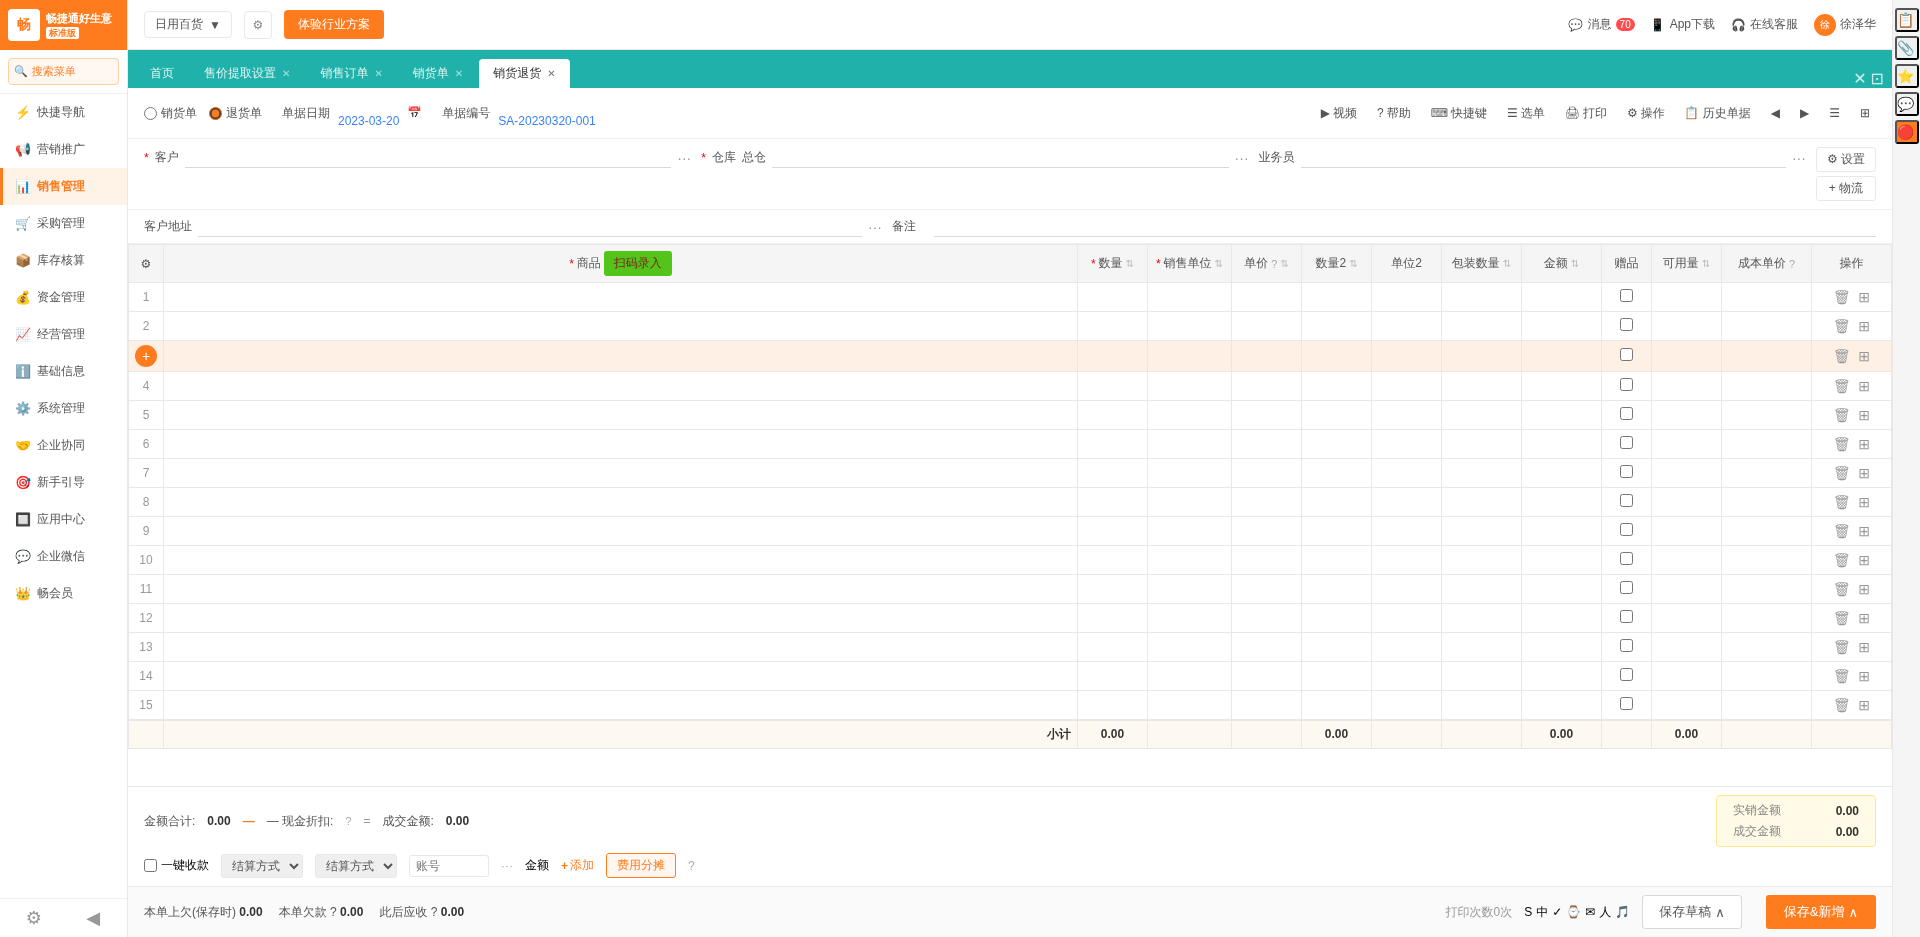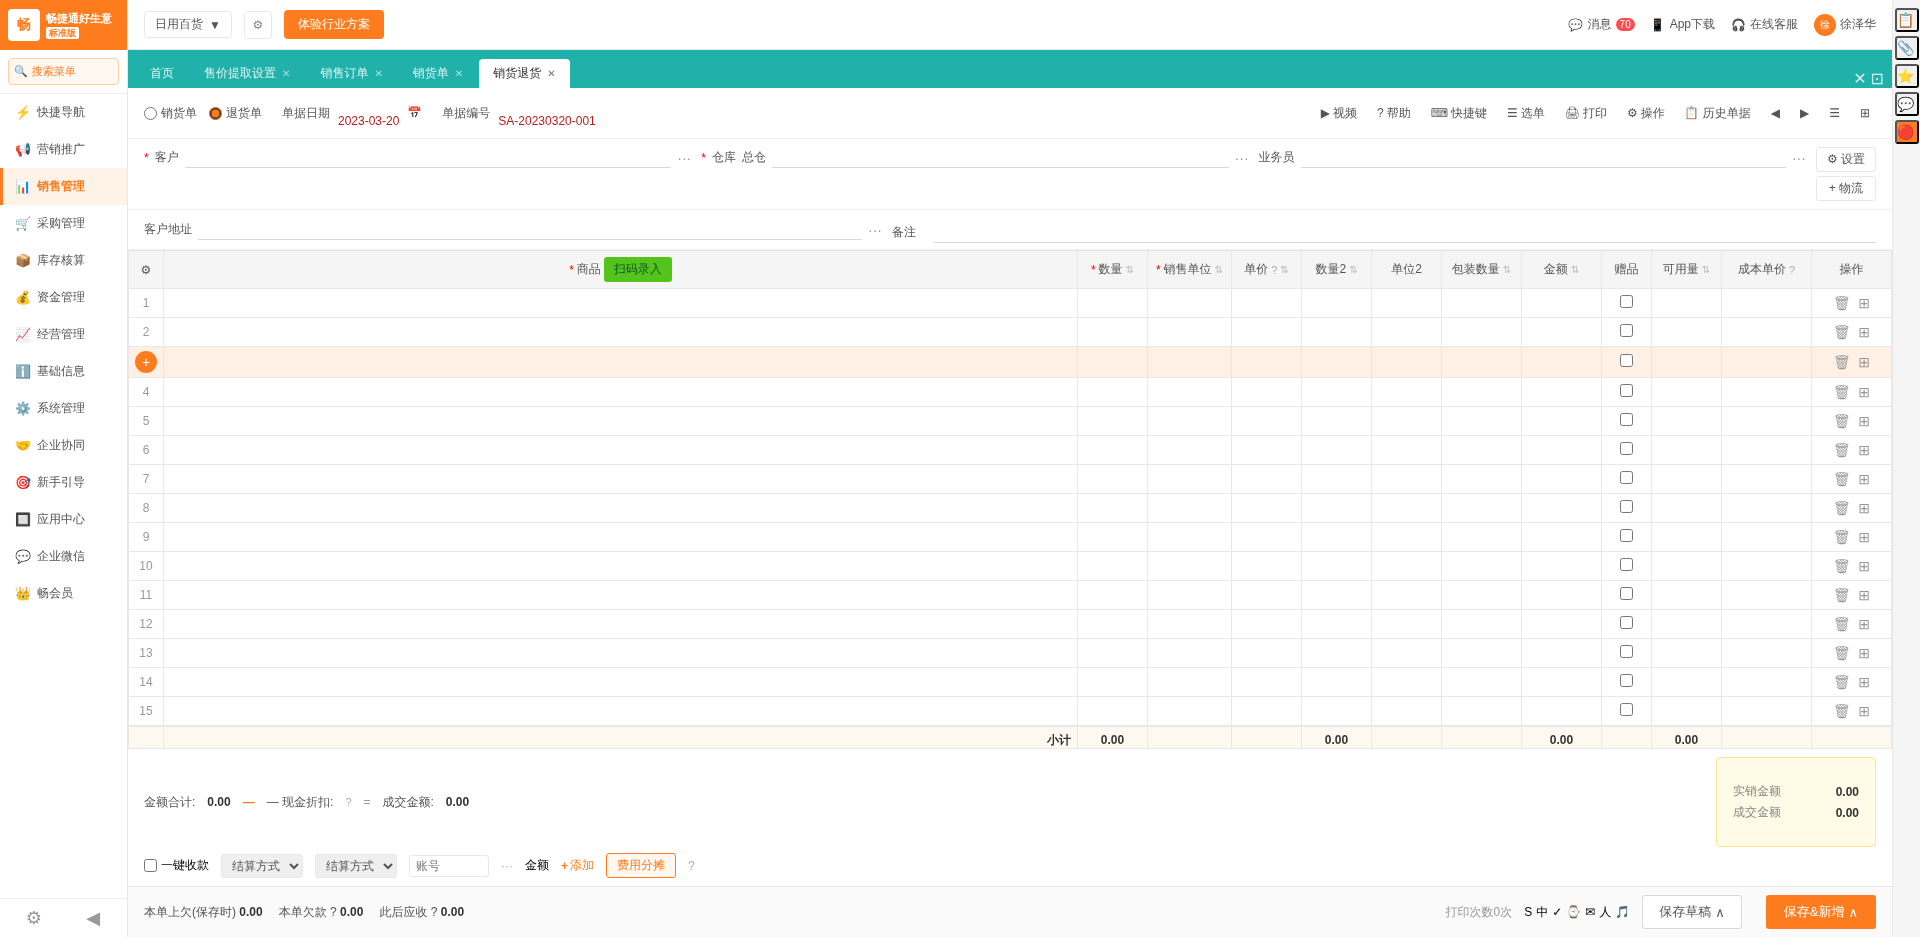--- a/index.html
+++ b/index.html
@@ -45,28 +45,28 @@
     .content { flex: 1; background: #fff; overflow-y: auto; display: flex; flex-direction: column; }
 
     
     .form-header { padding: 10px 16px; border-bottom: 1px solid #f0f0f0; }
     .form-header-row { display: flex; align-items: center; gap: 20px; flex-wrap: wrap; }
     .form-radio-group { display: flex; align-items: center; gap: 12px; }
     .form-radio { display: flex; align-items: center; gap: 4px; cursor: pointer; color: #555; }
     .form-radio input[type=radio] { accent-color: #ff7c1e; }
     .form-field-group { display: flex; align-items: center; gap: 8px; }
     .form-label { color: #555; white-space: nowrap; }
-    .form-value { color: #b91c1c; margin-top: 16px; }
+    .form-value { color: #3b82f6; margin-top: 16px; }
     .form-toolbar { margin-left: auto; display: flex; align-items: center; gap: 8px; }
     .form-toolbar-btn { color: #555; background: none; border: none; cursor: pointer; font-size: 12px; display: flex; align-items: center; gap: 3px; padding: 3px 6px; border-radius: 3px; }
     .field-label { color: #555; white-space: nowrap; font-size: 12px; }
     .field-input { flex: 1; border: none; border-bottom: 1px solid #d9d9d9; padding: 3px 6px; color: #333; font-size: 12px; outline: none; min-width: 80px; }
     .field-dots { color: #999; cursor: pointer; font-size: 14px; }
     .form-right-btn { background: none; border: 1px solid #e8e8e8; color: #555; padding: 3px 10px; border-radius: 3px; cursor: pointer; font-size: 12px; white-space: nowrap; }
-    .scan-btn { background: #52c41a; color: #14532d; border: none; padding: 4px 10px; border-radius: 3px; cursor: pointer; font-size: 12px; }
+    .scan-btn { background: #52c41a; color: #7f1d1d; border: none; padding: 4px 10px; border-radius: 3px; cursor: pointer; font-size: 12px; }
     .data-table { width: 100%; border-collapse: collapse; font-size: 12px; }
     .data-table th { background: #f5f5f5; color: #555; padding: 6px 8px; border: 1px solid #e8e8e8; text-align: center; white-space: nowrap; font-weight: normal; }
     .data-table td { border: 1px solid #e8e8e8; padding: 4px 6px; text-align: center; color: #333; height: 28px; }
     .data-table tr.active-row td { background: #fff0e6; }
     .data-table .row-num { color: #999; width: 30px; }
     .col-settings { width: 30px; }
     .col-product { min-width: 120px; text-align: left; }
     .col-qty { width: 70px; }
     .col-unit { width: 80px; }
     .col-price { width: 70px; }
@@ -105,21 +105,21 @@
     .bottom-stats { display: flex; align-items: center; gap: 16px; font-size: 12px; color: #555; }
     .bottom-stats span b { color: #333; }
     .print-info { font-size: 12px; color: #999; }
     .bottom-btns { display: flex; gap: 24px; }
     .btn-draft { background: #fff; border: 1px solid #d9d9d9; padding: 7px 16px; border-radius: 3px; cursor: pointer; font-size: 13px; color: #555; display: flex; align-items: center; gap: 4px; }
     .btn-save { background: #ff7c1e; border: none; padding: 7px 18px; border-radius: 3px; cursor: pointer; font-size: 13px; color: #fff; display: flex; align-items: center; gap: 4px; }
     .rp-btn { width: 24px; height: 24px; display: flex; align-items: center; justify-content: center; font-size: 14px; color: #888; cursor: pointer; border-radius: 3px; }
     .rp-btn.active { background: #ff7c1e; color: #fff; }
 
     
-    .summary-box { background: #fffbe6; border: 1px solid #ffe58f; padding: 25px 16px; border-radius: 4px; min-width: 160px; }
+    .summary-box { background: #fffbe6; border: 1px solid #ffe58f; padding: 6px 16px; border-radius: 4px; min-width: 160px; }
     .summary-box-row { display: flex; justify-content: space-between; align-items: center; gap: 20px; font-size: 12px; }
     .summary-box-label { color: #888; }
     .summary-box-value { color: #333; font-weight: bold; }
   </style>
 </head>
 <body>
 
 <div class="sidebar">
   <div class="sidebar-logo">
     <div class="sidebar-logo-icon">畅</div>
@@ -337,21 +337,21 @@
         <button class="form-right-btn">⚙ <span>设置</span></button>
         <button class="form-right-btn">+ 物流</button>
       </div>
     </div>
     <div style="padding: 6px 16px; display: flex; gap: 10px; border-bottom: 1px solid #f0f0f0; align-items: center;">
       <div style="display:flex;align-items:center;gap:6px;flex:1.5;">
         <span class="field-label">客户地址</span>
         <input class="field-input" type="text" style="flex: 1 1 0%;">
         <span class="field-dots">···</span>
       </div>
-      <div style="display:flex;align-items:center;gap:18px;flex:2;margin-top:6px;">
+      <div style="display:flex;align-items:center;gap:18px;flex:2;">
         <span class="field-label">备注</span>
         <input class="field-input" type="text" style="flex: 1 1 0%;">
       </div>
     </div>
 
     <div style="flex:1;overflow:auto;">
       <table class="data-table">
         <thead>
           <tr>
             <th class="col-settings">

